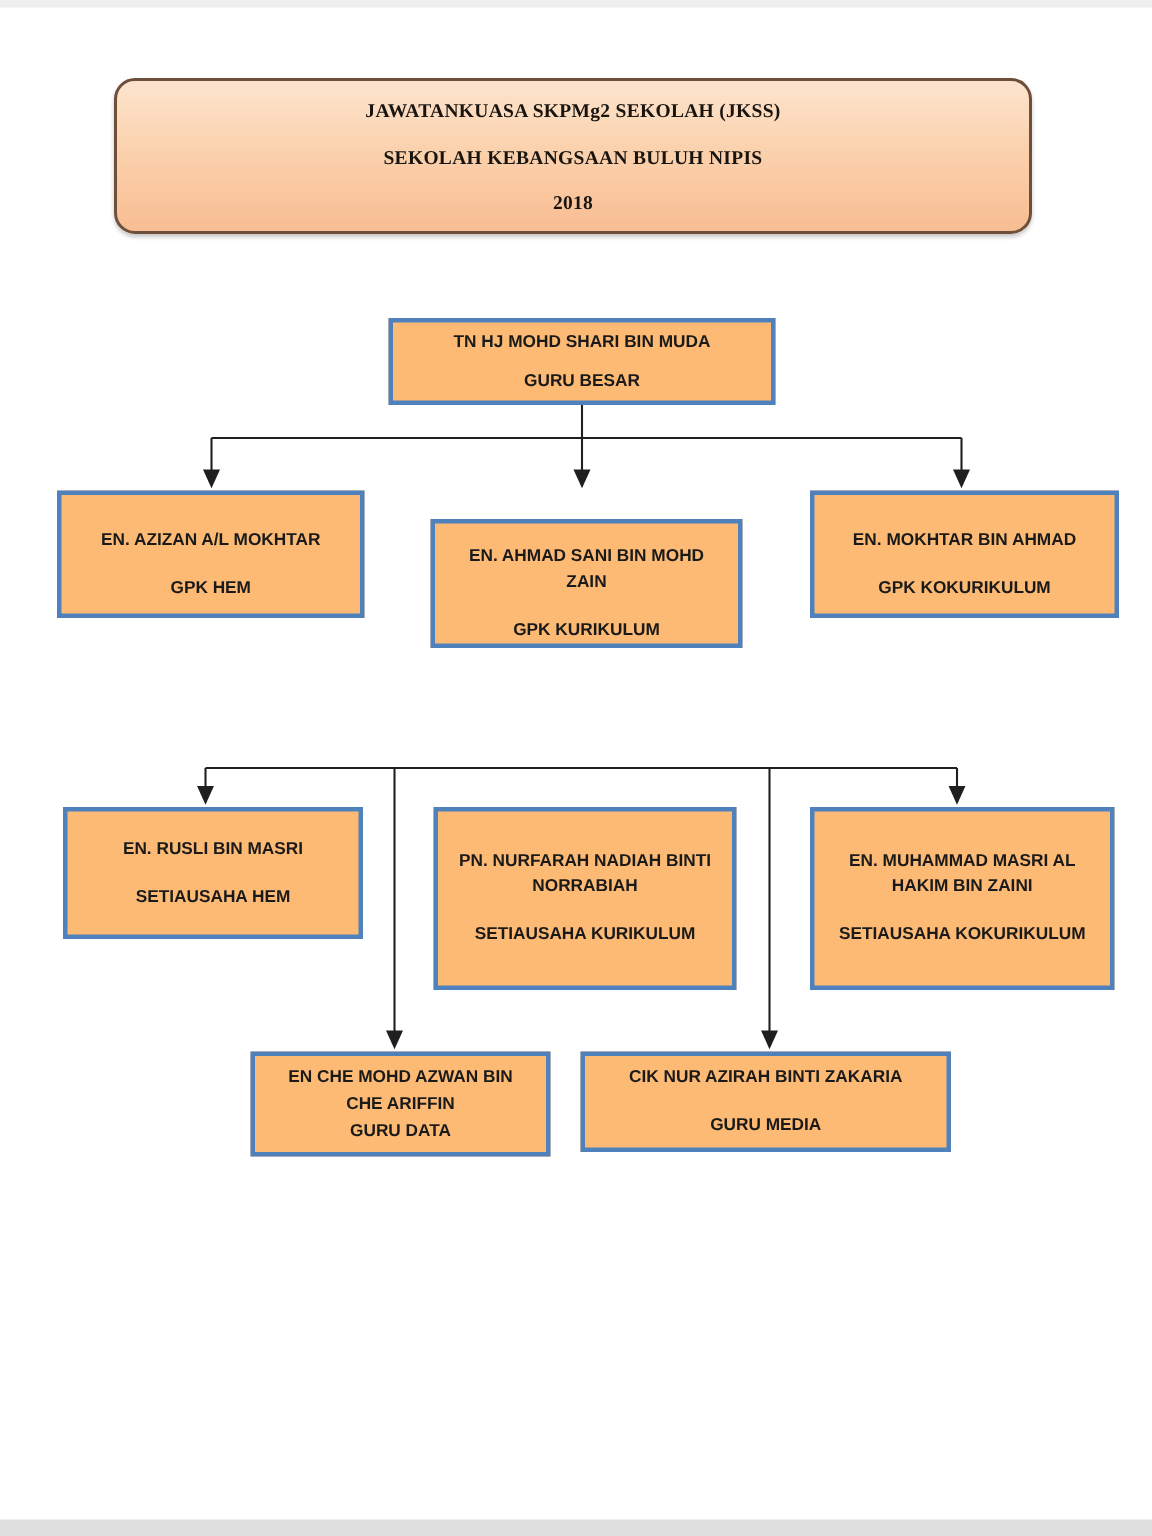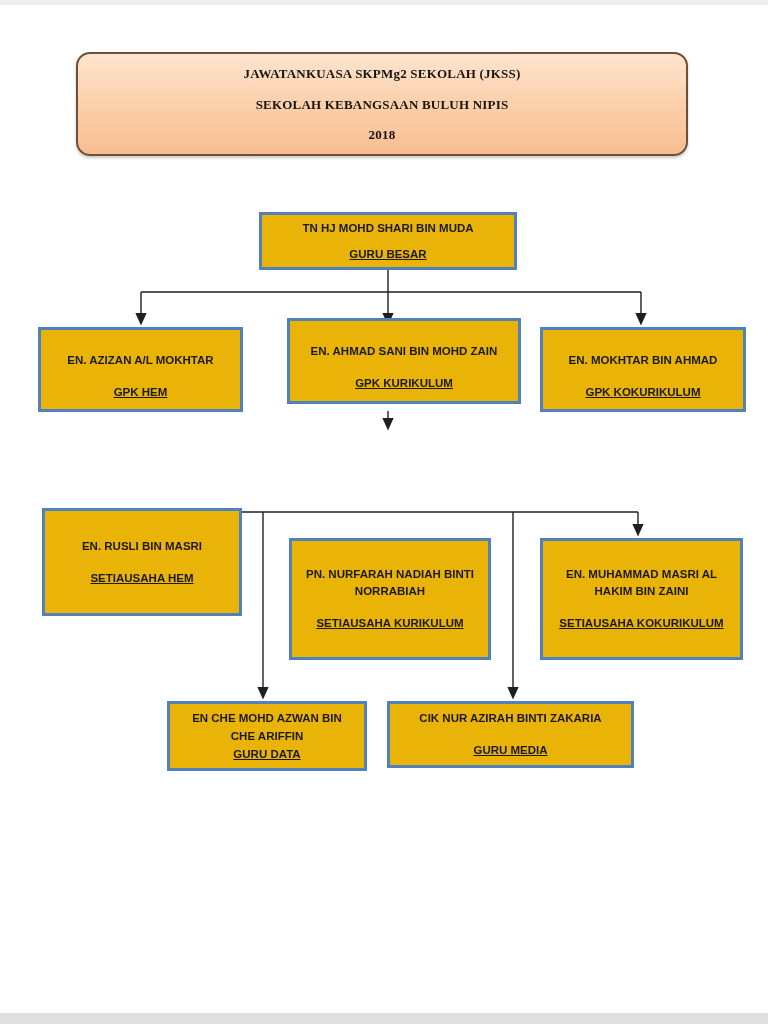--- a/index.html
+++ b/index.html
@@ -19,27 +19,27 @@
     box-shadow:0 2px 3px rgba(0,0,0,0.22);
     display:flex;flex-direction:column;justify-content:space-evenly;
     text-align:center;
     font-family:"Liberation Serif",serif;font-weight:bold;font-size:13px;
     color:#181410;letter-spacing:0.2px;
   }
   .title-box .tline{line-height:21px;}
 
   
   .node{
-    position:absolute;border:3px solid #4f81bd;background:#eab308;
+    position:absolute;border:3px solid #4f81bd;background:#fdba74;
     display:flex;flex-direction:column;align-items:center;justify-content:center;
     text-align:center;color:#1a1a1a;font-weight:bold;font-size:11.5px;
     box-sizing:border-box;
   }
   .node .nm{line-height:17px;padding:0 10px;}
-  .node .rl{line-height:17px;padding:0 8px;margin-top:15px;text-decoration:underline;}
+  .node .rl{line-height:17px;padding:0 8px;margin-top:15px;}
   .node.tight .nm{line-height:18px;}
   .node.tight .rl{line-height:18px;margin-top:0;}
   .node.pad-top{justify-content:center;padding-top:13px;}
 
   .connectors{position:absolute;left:0;top:0;pointer-events:none;}
 </style>
 </head>
 <body>
 
 <div class="canvas">
@@ -81,32 +81,32 @@
   <div class="node" style="left:259px;top:212px;width:258px;height:58px">
     <div class="nm">TN HJ MOHD SHARI BIN MUDA</div>
     <div class="rl" style="margin-top:9px">GURU BESAR</div>
   </div>
 
   <div class="node pad-top" style="left:38px;top:327px;width:205px;height:85px">
     <div class="nm">EN. AZIZAN A/L MOKHTAR</div>
     <div class="rl">GPK HEM</div>
   </div>
 
-  <div class="node pad-top" style="left:287px;top:318px;width:234px;height:86px">
+  <div class="node pad-top" style="left:287px;top:346px;width:208px;height:86px">
     <div class="nm">EN. AHMAD SANI BIN MOHD ZAIN</div>
     <div class="rl">GPK KURIKULUM</div>
   </div>
 
   <div class="node pad-top" style="left:540px;top:327px;width:206px;height:85px">
     <div class="nm">EN. MOKHTAR BIN AHMAD</div>
     <div class="rl">GPK KOKURIKULUM</div>
   </div>
 
 
-  <div class="node" style="left:42px;top:508px;width:200px;height:108px">
+  <div class="node" style="left:42px;top:538px;width:200px;height:88px">
     <div class="nm">EN. RUSLI BIN MASRI</div>
     <div class="rl">SETIAUSAHA HEM</div>
   </div>
 
   <div class="node" style="left:289px;top:538px;width:202px;height:122px">
     <div class="nm">PN. NURFARAH NADIAH BINTI NORRABIAH</div>
     <div class="rl">SETIAUSAHA KURIKULUM</div>
   </div>
 
   <div class="node" style="left:540px;top:538px;width:203px;height:122px">

